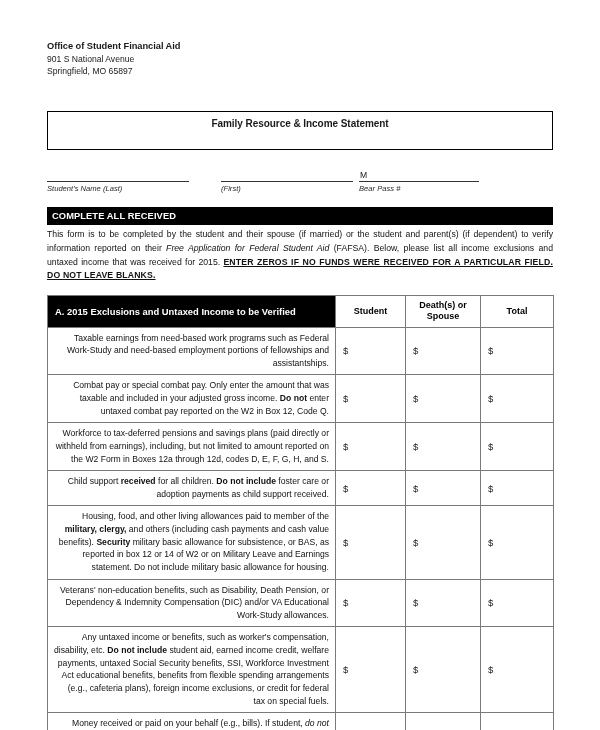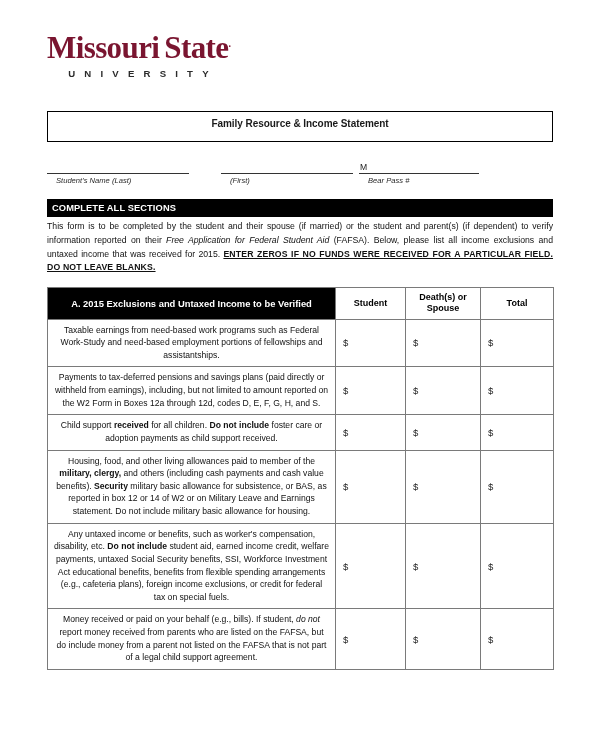--- a/index.html
+++ b/index.html
@@ -71,21 +71,21 @@
     color: #2b2b2b;
   }
 
   
   .title-box {
     margin-top: 13px;
     border: 1.6px solid #000;
     text-align: center;
     font-size: 10px;
     font-weight: bold;
-    padding: 6px 0 12px;
+    padding: 6px 0 20px;
     letter-spacing: -0.05px;
   }
 
   
   .sig-row {
     position: relative;
     margin-top: 19px;
     height: 30px;
   }
   .sig-field {
@@ -99,21 +99,20 @@
     padding-left: 1px;
     box-sizing: border-box;
     line-height: 13px;
   }
   .sig-label {
     font-size: 7.6px;
     font-style: italic;
     margin-top: 2px;
     white-space: nowrap;
     color: #2a2a2a;
-    margin-left: 9px;
   }
   .sig-label.center { text-align: left; }
 
   
   .banner {
     margin-top: 8px;
     background: #000;
     color: #fff;
     font-size: 9.3px;
     font-weight: bold;
@@ -147,67 +146,66 @@
   table.form-table td {
     border: 1px solid #7a7a7a;
     vertical-align: middle;
   }
   thead th {
     border: 1px solid #4a4a4a;
   }
   th.desc-head {
     background: #000;
     color: #fff;
-    text-align: center;
+    text-align: left;
     font-size: 9.4px;
     font-weight: bold;
     padding: 6px 7px;
     border: 1px solid #000;
   }
   th.amt-head {
     background: #fff;
     color: #000;
     text-align: center;
     font-size: 9px;
     font-weight: bold;
     padding: 4px 2px;
     line-height: 1.25;
   }
   td.desc {
     font-size: 8.6px;
     line-height: 1.47;
     padding: 4px 6px 5px 6px;
-    text-align: center;
+    text-align: right;
     color: #111;
   }
   td.desc b { font-weight: bold; }
   td.desc i { font-style: italic; }
   td.amt {
     font-size: 9.5px;
     padding: 4px 0 4px 7px;
     color: #222;
   }
   col.c-desc { width: 288px; }
   col.c-stu  { width: 70px; }
   col.c-par  { width: 75px; }
   col.c-tot  { width: 73px; }
 </style>
 </head>
 <body>
 
 <div class="page">
 
   <div class="letterhead">
-
-    <div class="logo-block">
-      <div class="logo-word" style="color: rgb(122, 21, 48);">
-        <span>Missouri</span><span style="display:inline-block;width:5px"></span><span>State</span><span class="tm">.</span>
-      </div>
-      <div class="logo-sub">UNIVERSITY</div>
+    <div class="office-block">
+      <div class="office-title">Office of Student Financial Aid</div>
+      <div class="office-line">901 S National Avenue</div>
+      <div class="office-line">Springfield, MO 65897</div>
     </div>
+
   </div>
 
   <div class="title-box">
     <span>Family Resource &amp; Income Statement</span>
   </div>
 
   <div class="sig-row">
     <div class="sig-field" style="left:0px;width:142px;">
       <div class="sig-line"></div>
       <div class="sig-label">Student's Name (Last)</div>
@@ -218,21 +216,21 @@
       <div class="sig-label">(First)</div>
     </div>
 
     <div class="sig-field" style="left:312px;width:120px;">
       <div class="sig-line">M</div>
       <div class="sig-label center">Bear Pass #</div>
     </div>
 
   </div>
 
-  <div class="banner">COMPLETE ALL SECTIONS</div>
+  <div class="banner">COMPLETE ALL RECEIVED</div>
 
   <div class="intro">
     <span>This form is to be completed by the student and their spouse (if married) or the student and parent(s) (if dependent) to verify information reported on their </span><i>Free Application for Federal Student Aid</i><span> (FAFSA). Below, please list all income exclusions and untaxed income that was received for 2015. </span><span class="warn">ENTER ZEROS IF NO FUNDS WERE RECEIVED FOR A PARTICULAR FIELD. DO NOT LEAVE BLANKS.</span>
   </div>
 
   <table class="form-table">
     <colgroup>
       <col class="c-desc">
         <col class="c-stu">
         <col class="c-par">
@@ -250,33 +248,45 @@
       </tr>
     </thead>
     <tbody id="table-body">
         <tr>
           <td class="desc">Taxable earnings from need-based work programs such as Federal Work-Study and need-based employment portions of fellowships and assistantships.</td>
           <td class="amt">$</td>
           <td class="amt">$</td>
           <td class="amt">$</td>
         </tr>
         <tr>
-          <td class="desc">Payments to tax-deferred pensions and savings plans (paid directly or withheld from earnings), including, but not limited to amount reported on the W2 Form in Boxes 12a through 12d, codes D, E, F, G, H, and S.</td>
+          <td class="desc">Combat pay or special combat pay. Only enter the amount that was taxable and included in your adjusted gross income. <b>Do not</b> enter untaxed combat pay reported on the W2 in Box 12, Code Q.</td>
+          <td class="amt">$</td>
+          <td class="amt">$</td>
+          <td class="amt">$</td>
+        </tr>
+        <tr>
+          <td class="desc">Workforce to tax-deferred pensions and savings plans (paid directly or withheld from earnings), including, but not limited to amount reported on the W2 Form in Boxes 12a through 12d, codes D, E, F, G, H, and S.</td>
           <td class="amt">$</td>
           <td class="amt">$</td>
           <td class="amt">$</td>
         </tr>
         <tr>
           <td class="desc">Child support <b>received</b> for all children. <b>Do not include</b> foster care or adoption payments as child support received.</td>
           <td class="amt">$</td>
           <td class="amt">$</td>
           <td class="amt">$</td>
         </tr>
         <tr>
           <td class="desc">Housing, food, and other living allowances paid to member of the <b>military, clergy,</b> and others (including cash payments and cash value benefits). <b>Security</b> military basic allowance for subsistence, or BAS, as reported in box 12 or 14 of W2 or on Military Leave and Earnings statement. Do not include military basic allowance for housing.</td>
+          <td class="amt">$</td>
+          <td class="amt">$</td>
+          <td class="amt">$</td>
+        </tr>
+        <tr>
+          <td class="desc">Veterans' non-education benefits, such as Disability, Death Pension, or Dependency &amp; Indemnity Compensation (DIC) and/or VA Educational Work-Study allowances.</td>
           <td class="amt">$</td>
           <td class="amt">$</td>
           <td class="amt">$</td>
         </tr>
         <tr>
           <td class="desc">Any untaxed income or benefits, such as worker's compensation, disability, etc. <b>Do not include</b> student aid, earned income credit, welfare payments, untaxed Social Security benefits, SSI, Workforce Investment Act educational benefits, benefits from flexible spending arrangements (e.g., cafeteria plans), foreign income exclusions, or credit for federal tax on special fuels.</td>
           <td class="amt">$</td>
           <td class="amt">$</td>
           <td class="amt">$</td>
         </tr>

